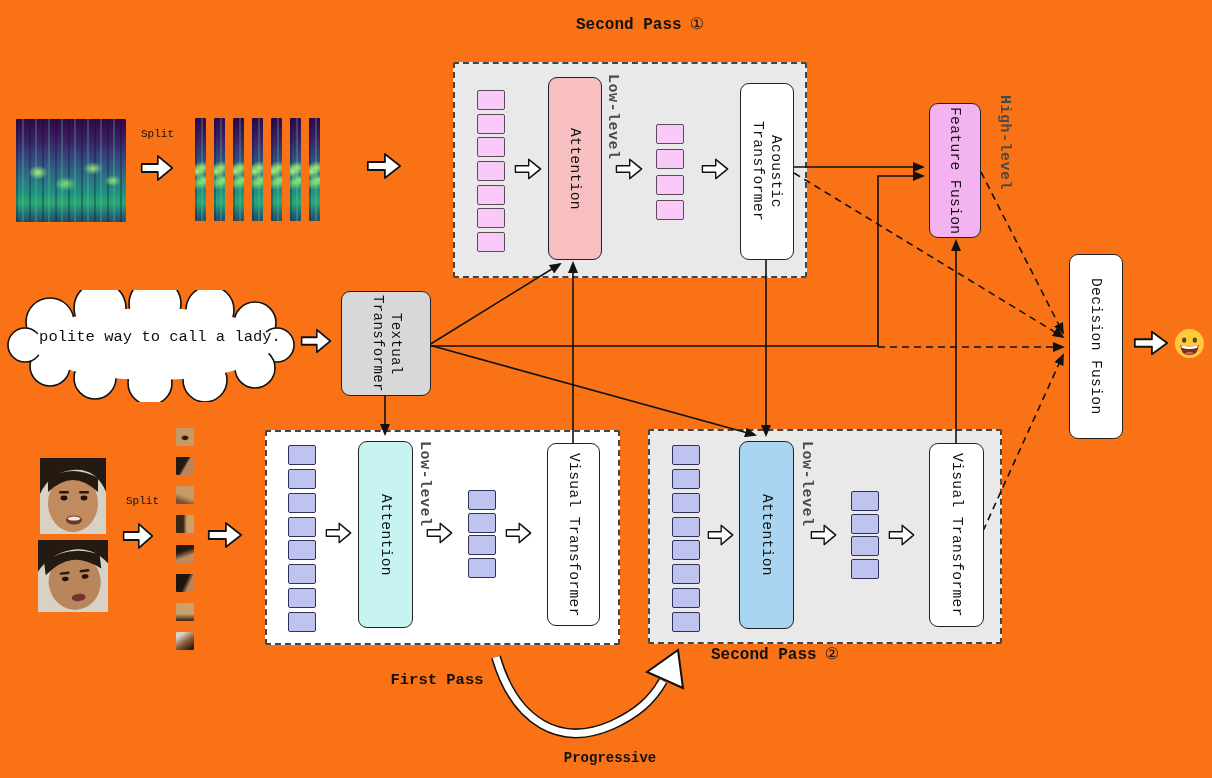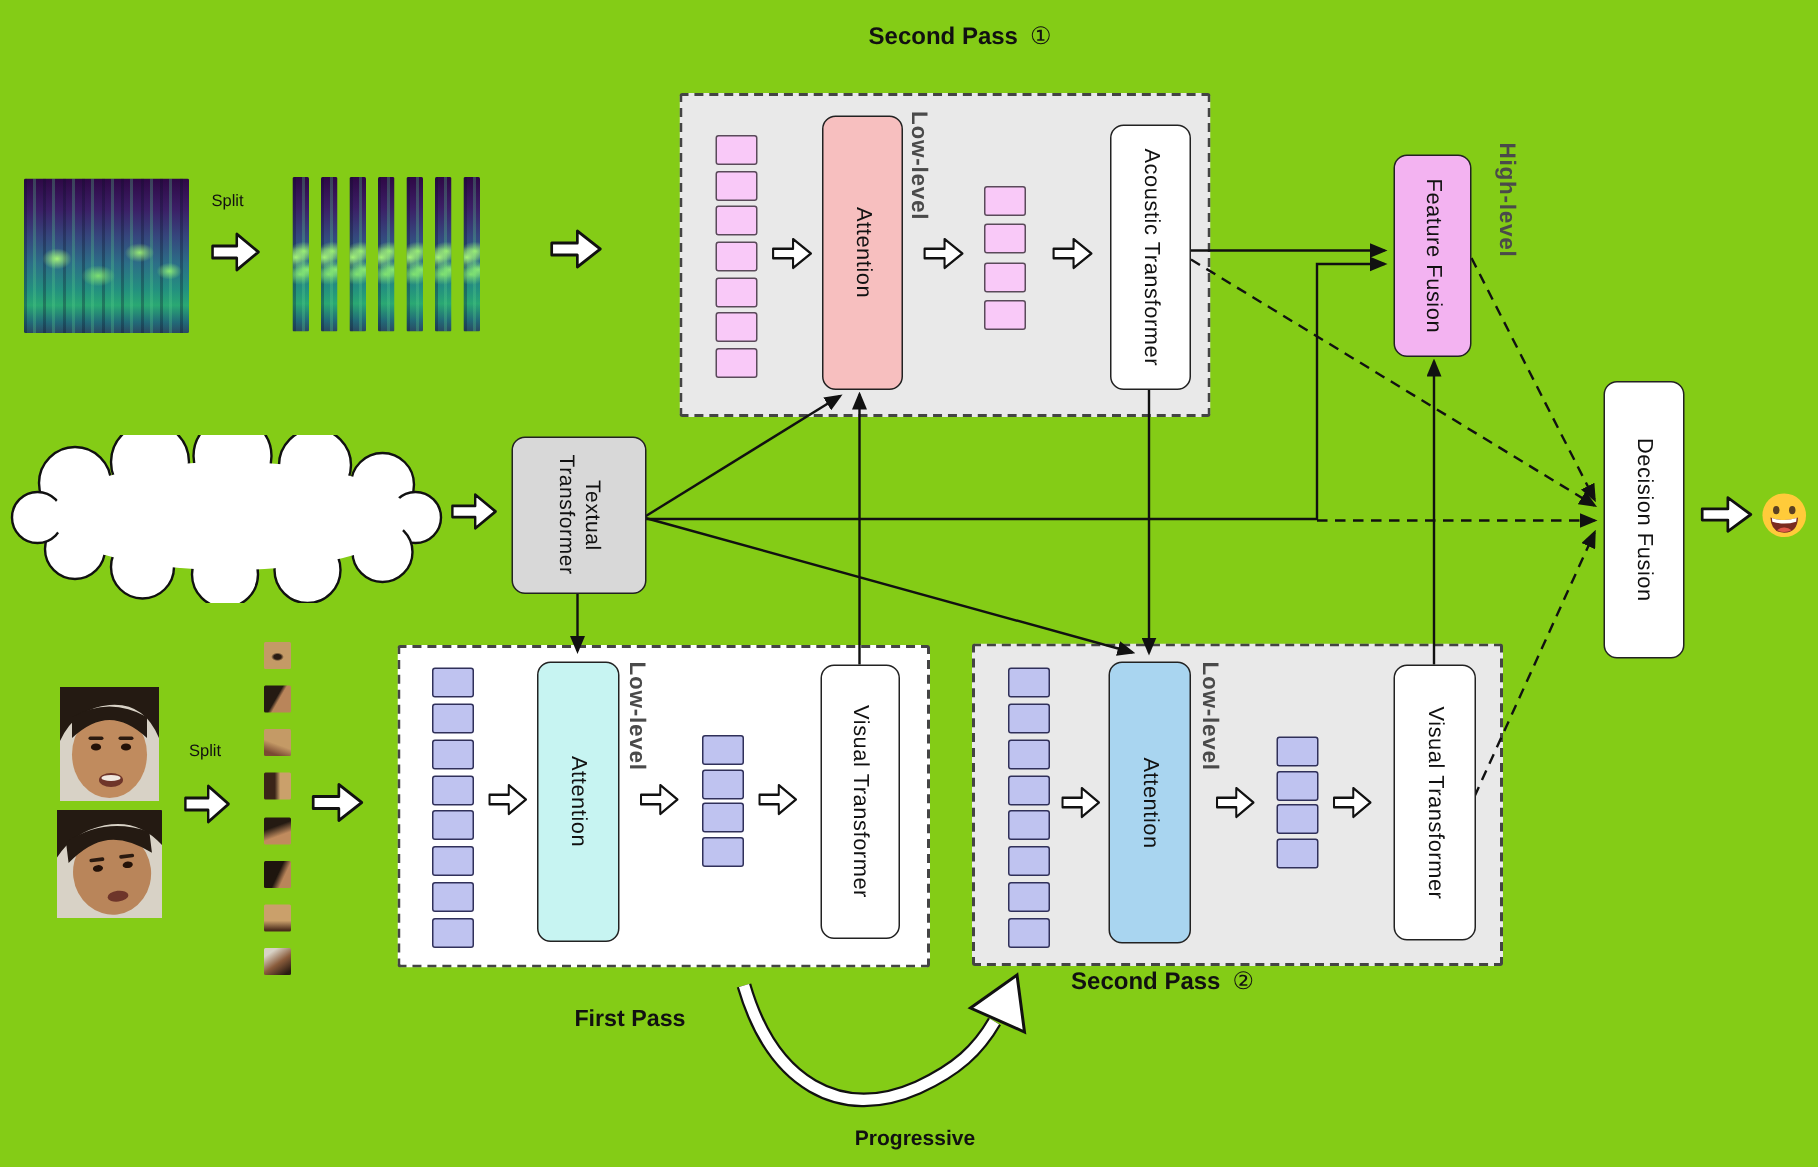--- a/index.html
+++ b/index.html
@@ -1,17 +1,17 @@
 <!DOCTYPE html>
 <html><head>
 <meta charset="utf-8">
 <style>
   html,body{margin:0;padding:0;background:#fff;}
-  #canvas{position:relative;width:1212px;height:778px;background:#84cc16;
-          font-family:Liberation Sans, sans-serif;color:#111;overflow:hidden;}
+  #canvas{position:relative;width:1212px;height:778px;background:#f97316;
+          font-family:Liberation Mono, monospace;color:#111;overflow:hidden;}
   .abs{position:absolute;}
   
   .panel{position:absolute;border:2px dashed #444;background:#e9e9e9;z-index:1;border-radius:2px;}
   .panel.white{background:#ffffff;}
   
   .box{position:absolute;border:1.6px solid #222;border-radius:9px;display:flex;
        align-items:center;justify-content:center;z-index:10;background:#fff;}
   .vtext{writing-mode:vertical-rl;font-size:14.5px;letter-spacing:.4px;color:#111;text-align:center;line-height:1.25;}
   .box-attn-a{background:#f7bfbf;}
   .box-attn-v1{background:#c7f4f2;}
@@ -164,20 +164,21 @@
       <circle cx="250" cy="78" r="20"></circle>
         <circle cx="200" cy="90" r="22"></circle>
         <circle cx="145" cy="93" r="22"></circle>
       <circle cx="90" cy="88" r="21"></circle>
         <circle cx="45" cy="76" r="20"></circle>
         <circle cx="20" cy="55" r="17"></circle>
     </g>
     <ellipse cx="148" cy="54" rx="120" ry="36" fill="#ffffff"></ellipse>
   </svg>
   <div class="bubble-text" style="left:30px;top:328px;width:260px;">
+    <div>polite way to call a lady.</div>
   </div>
   <div class="block-arrow" style="left:300px;top:327px;width:32px;height:28px;">
       <svg viewBox="0 0 40 30" preserveAspectRatio="none">
         <path d="M2 11 H21 V3 L38 15 L21 27 V19 H2 Z" fill="#fff" stroke="#111" stroke-width="2" stroke-linejoin="round"></path>
       </svg>
     </div>
   <div class="box box-tt" style="left:341px;top:291px;width:88px;height:103px;">
     <div class="vtext" style="font-size:14px;">
       <span style="display:block;">Textual</span>
       <span style="display:block;">Transformer</span>
@@ -306,21 +307,21 @@
     </div>
   <div class="block-arrow" style="left:888px;top:523px;width:27px;height:24px;">
       <svg viewBox="0 0 40 30" preserveAspectRatio="none">
         <path d="M2 11 H21 V3 L38 15 L21 27 V19 H2 Z" fill="#fff" stroke="#111" stroke-width="2" stroke-linejoin="round"></path>
       </svg>
     </div>
   <div class="box" style="left:929px;top:443px;width:53px;height:182px;">
     <span class="vtext">Visual Transformer</span>
   </div>
 
-  <div class="lbl bold center" style="left:365px;top:671px;width:110px;font-size:15.5px;">First Pass</div>
+  <div class="lbl bold center" style="left:382px;top:671px;width:110px;font-size:15.5px;">First Pass</div>
   <div class="lbl bold center" style="left:690px;top:644px;width:170px;font-size:16px;">
     <span>Second Pass</span><span class="circled">②</span>
   </div>
   <div class="lbl bold center" style="left:548px;top:750px;width:124px;font-size:14px;">Progressive</div>
 
   <svg class="overlay" width="1212" height="778" viewBox="0 0 1212 778">
     <defs>
       <marker id="ah" markerUnits="userSpaceOnUse" markerWidth="12" markerHeight="10" refX="10" refY="5" orient="auto">
         <path d="M0,0 L12,5 L0,10 Z" fill="#111"></path>
       </marker>

